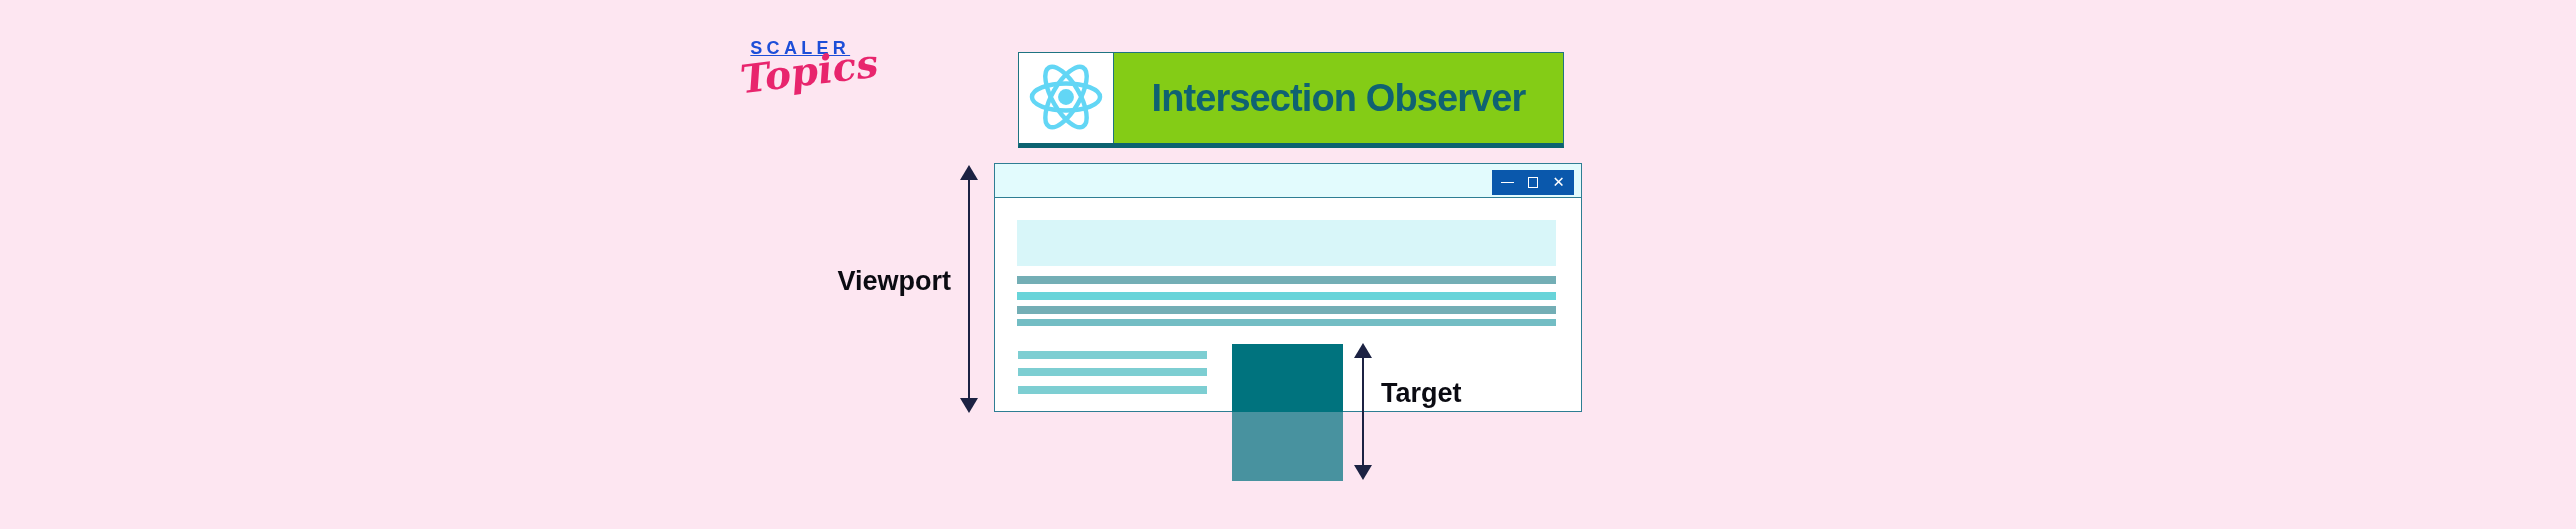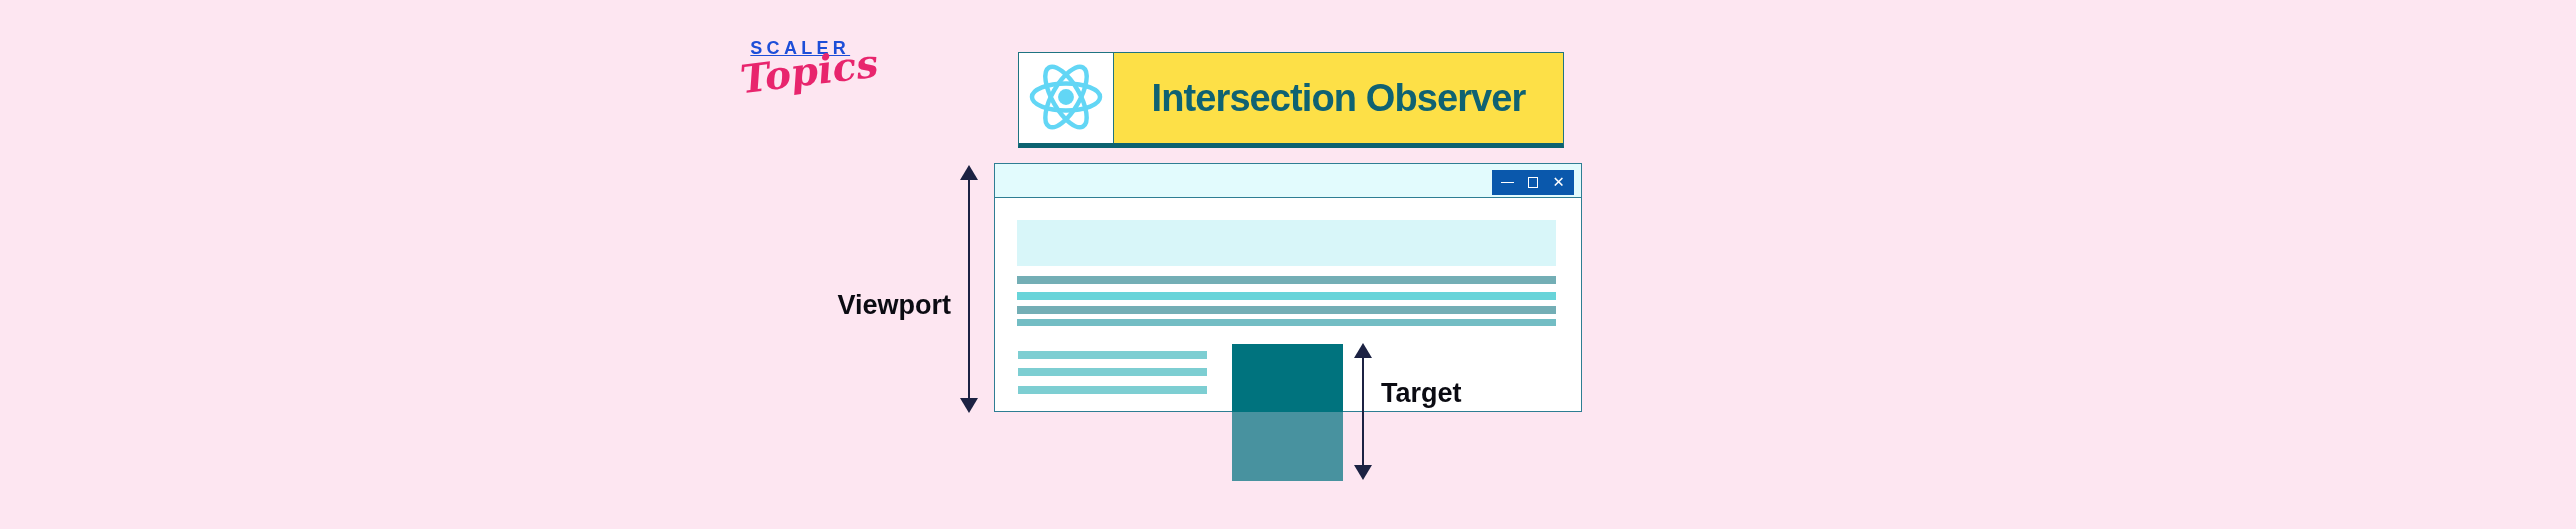--- a/index.html
+++ b/index.html
@@ -16,21 +16,21 @@
   }
   .brand-line2{
     font-family:"DejaVu Serif",serif;font-style:italic;font-weight:bold;
     font-size:39px;color:#e8256d;transform:rotate(-7deg);
     margin-top:-6.9px;line-height:1;
   }
   
   .header-box{
     position:absolute;left:1018px;top:52px;width:546px;height:96px;
     box-sizing:border-box;border:1.7px solid #1e7482;border-bottom:5.2px solid #0c6270;
-    background:#fde047;display:flex;
+    background:#84cc16;display:flex;
   }
   .react-cell{
     width:94px;background:#ffffff;border-right:1.7px solid #1e7482;
     display:flex;align-items:center;justify-content:center;
   }
   .header-title{
     flex:1;display:flex;align-items:center;justify-content:center;
     font-size:38px;font-weight:bold;letter-spacing:-0.9px;color:#0f6272;
   }
   
@@ -81,21 +81,21 @@
     width:0;height:0;border-left:9.4px solid transparent;
     border-right:9.4px solid transparent;border-top:15.5px solid #1c2243;
   }
   .arrow-line{width:2.6px;flex:1;background:#1c2243;}
   .viewport-arrow{left:960px;top:165px;height:248px;}
   .target-arrow{left:1354px;top:343px;height:137px;}
   
   .diagram-label{
     position:absolute;font-size:27px;font-weight:bold;color:#0b0b12;z-index:5;text-align:right;
   }
-  .viewport-label{left:829px;top:266px;width:122px;text-align:right;margin-top:24px;}
+  .viewport-label{left:829px;top:266px;width:122px;text-align:right;}
   .target-label{left:1381px;top:378px;}
 </style>
 </head>
 <body>
 
 <div class="canvas">
 
   <div class="brand">
     <div class="brand-line1">SCALER</div>
     <div class="brand-line2">Topics</div>

